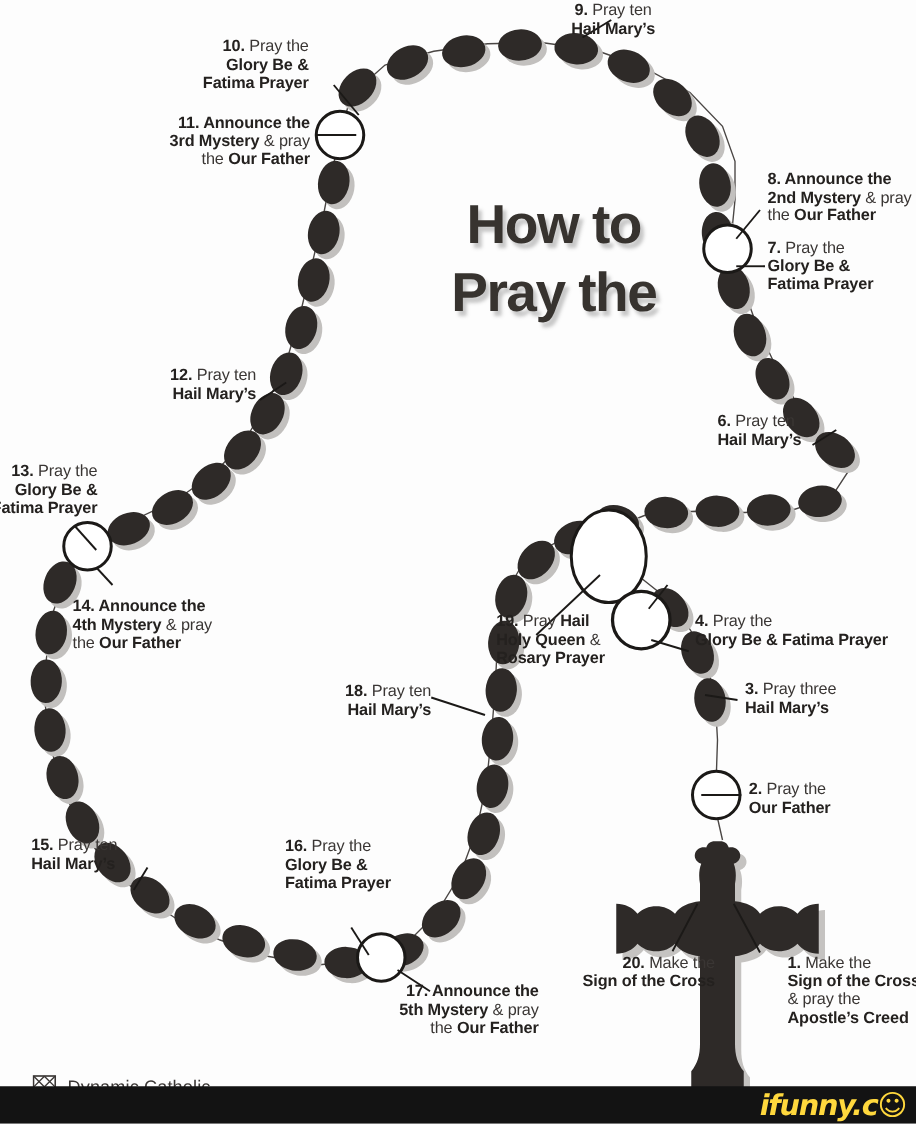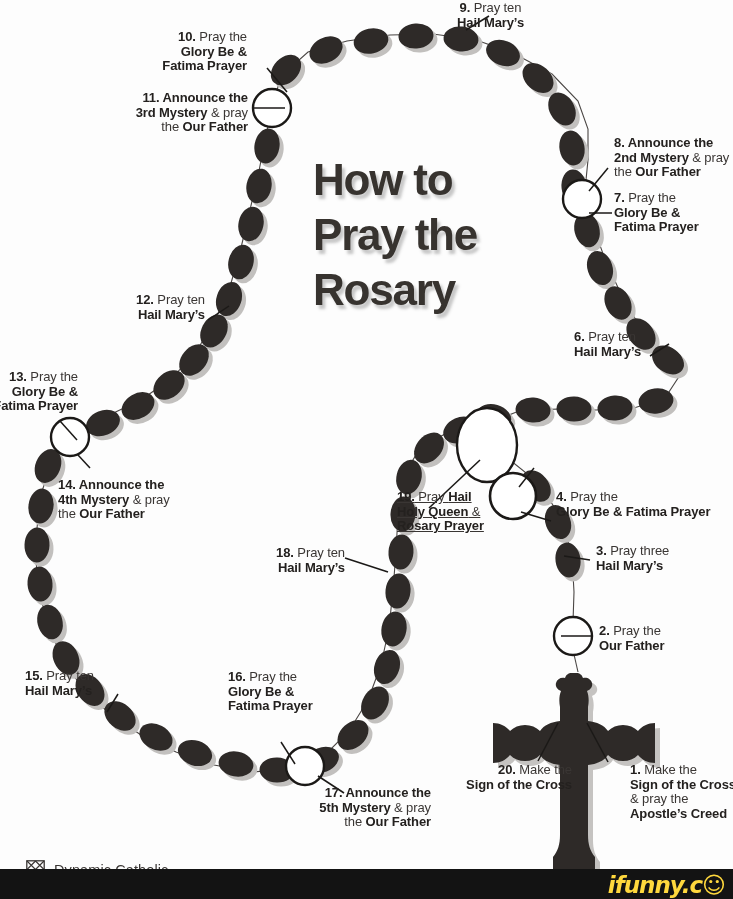--- a/index.html
+++ b/index.html
@@ -23,20 +23,21 @@
   .lbl b{font-weight:bold;color:#24211f;}
   .lbl .num{font-weight:bold;color:#24211f;}
   .lbl.r{text-align:right;}
   .lbl.c{text-align:center;}
   .lbl.l{text-align:left;}
 
   
   #title{
     position:absolute;
     left:313px;top:152px;width:260px;
+    text-align:center;
     font-size:44px;
     line-height:55px;
     font-weight:bold;
     letter-spacing:-1.2px;
     color:#37332f;
     text-shadow:3px 4px 3px rgba(130,130,130,.45);
   }
 
   
   #brand{
@@ -360,34 +361,33 @@
 
       <line x1="587" y1="723" x2="608" y2="762"></line>
 
       <line x1="558" y1="723" x2="538" y2="761"></line>
     </g>
   </svg>
 
   <div id="title">
     <div>How to</div>
     <div>Pray the</div>
-    <div>Rosary</div>
   </div>
 
   <div class="lbl c" style="left:418px;top:1px;width:145px;"><span class="num">9.</span> Pray ten<br><b>Hail Mary’s</b></div>
   <div class="lbl r" style="left:75px;top:30px;width:172px;"><span class="num">10.</span> Pray the<br><b>Glory Be &amp;<br>Fatima Prayer</b></div>
   <div class="lbl r" style="left:20px;top:91px;width:228px;"><b><span class="num">11.</span> Announce the<br>3rd Mystery</b> &amp; pray<br>the <b>Our Father</b></div>
   <div class="lbl l" style="left:614px;top:136px;width:160px;"><b><span class="num">8.</span> Announce the<br>2nd Mystery</b> &amp; pray<br>the <b>Our Father</b></div>
   <div class="lbl l" style="left:614px;top:191px;width:160px;"><span class="num">7.</span> Pray the<br><b>Glory Be &amp;<br>Fatima Prayer</b></div>
   <div class="lbl r" style="left:55px;top:293px;width:150px;"><span class="num">12.</span> Pray ten<br><b>Hail Mary’s</b></div>
   <div class="lbl l" style="left:574px;top:330px;width:150px;"><span class="num">6.</span> Pray ten<br><b>Hail Mary’s</b></div>
   <div class="lbl r" style="left:-72px;top:370px;width:150px;"><span class="num">13.</span> Pray the<br><b>Glory Be &amp;<br>Fatima Prayer</b></div>
   <div class="lbl l" style="left:58px;top:462px;width:190px;margin-top:16px;"><b><span class="num">14.</span> Announce the<br>4th Mystery</b> &amp; pray<br>the <b>Our Father</b></div>
   <div class="lbl l" style="left:556px;top:490px;width:180px;"><span class="num">4.</span> Pray the<br><b>Glory Be &amp; Fatima Prayer</b></div>
-  <div class="lbl l" style="left:397px;top:490px;width:130px;text-decoration:underline;"><span class="num">19.</span> Pray <b>Hail<br>Holy Queen</b> &amp;<br><b>Rosary Prayer</b></div>
+  <div class="lbl l" style="left:397px;top:490px;width:130px;"><span class="num">19.</span> Pray <b>Hail<br>Holy Queen</b> &amp;<br><b>Rosary Prayer</b></div>
   <div class="lbl l" style="left:596px;top:544px;width:140px;"><span class="num">3.</span> Pray three<br><b>Hail Mary’s</b></div>
   <div class="lbl r" style="left:195px;top:546px;width:150px;"><span class="num">18.</span> Pray ten<br><b>Hail Mary’s</b></div>
   <div class="lbl l" style="left:599px;top:624px;width:130px;"><span class="num">2.</span> Pray the<br><b>Our Father</b></div>
   <div class="lbl l" style="left:25px;top:669px;width:150px;"><span class="num">15.</span> Pray ten<br><b>Hail Mary’s</b></div>
   <div class="lbl l" style="left:228px;top:670px;width:150px;"><span class="num">16.</span> Pray the<br><b>Glory Be &amp;<br>Fatima Prayer</b></div>
   <div class="lbl r" style="left:279px;top:786px;width:152px;"><b><span class="num">17.</span> Announce the<br>5th Mystery</b> &amp; pray<br>the <b>Our Father</b></div>
   <div class="lbl r" style="left:433px;top:763px;width:139px;"><span class="num">20.</span> Make the<br><b>Sign of the Cross</b></div>
   <div class="lbl l" style="left:630px;top:763px;width:150px;"><span class="num">1.</span> Make the<br><b>Sign of the Cross</b><br>&amp; pray the<br><b>Apostle’s Creed</b></div>
 
   <div id="brand">

